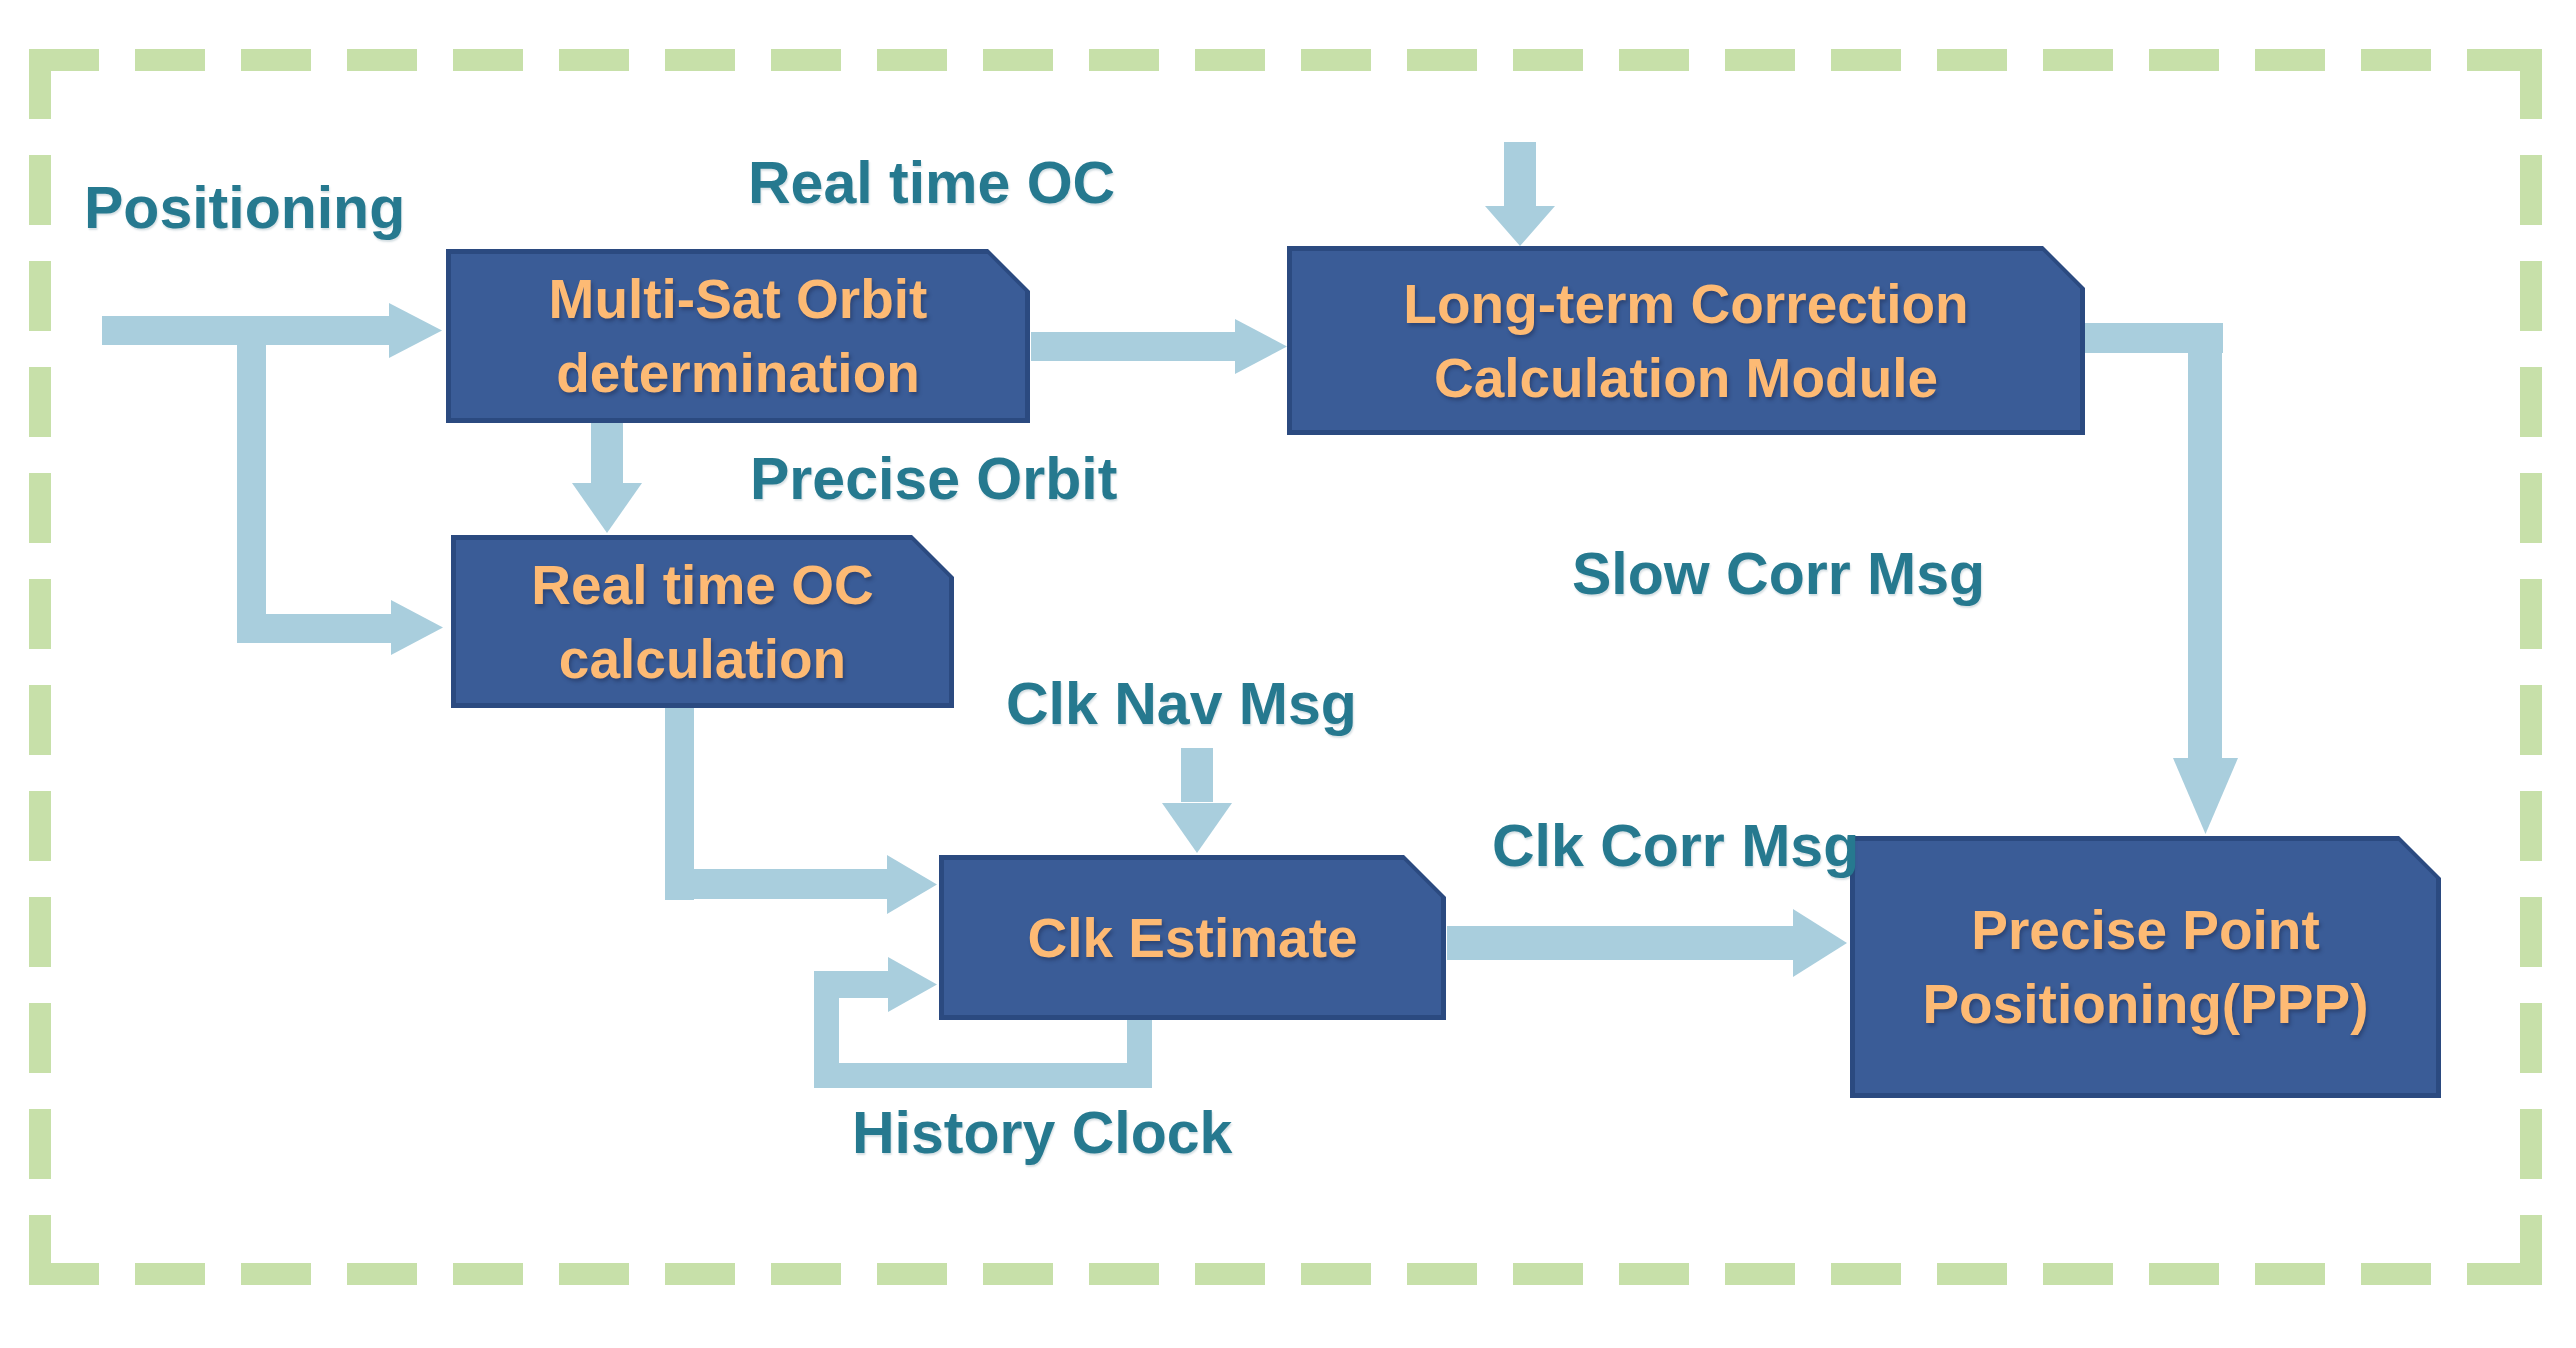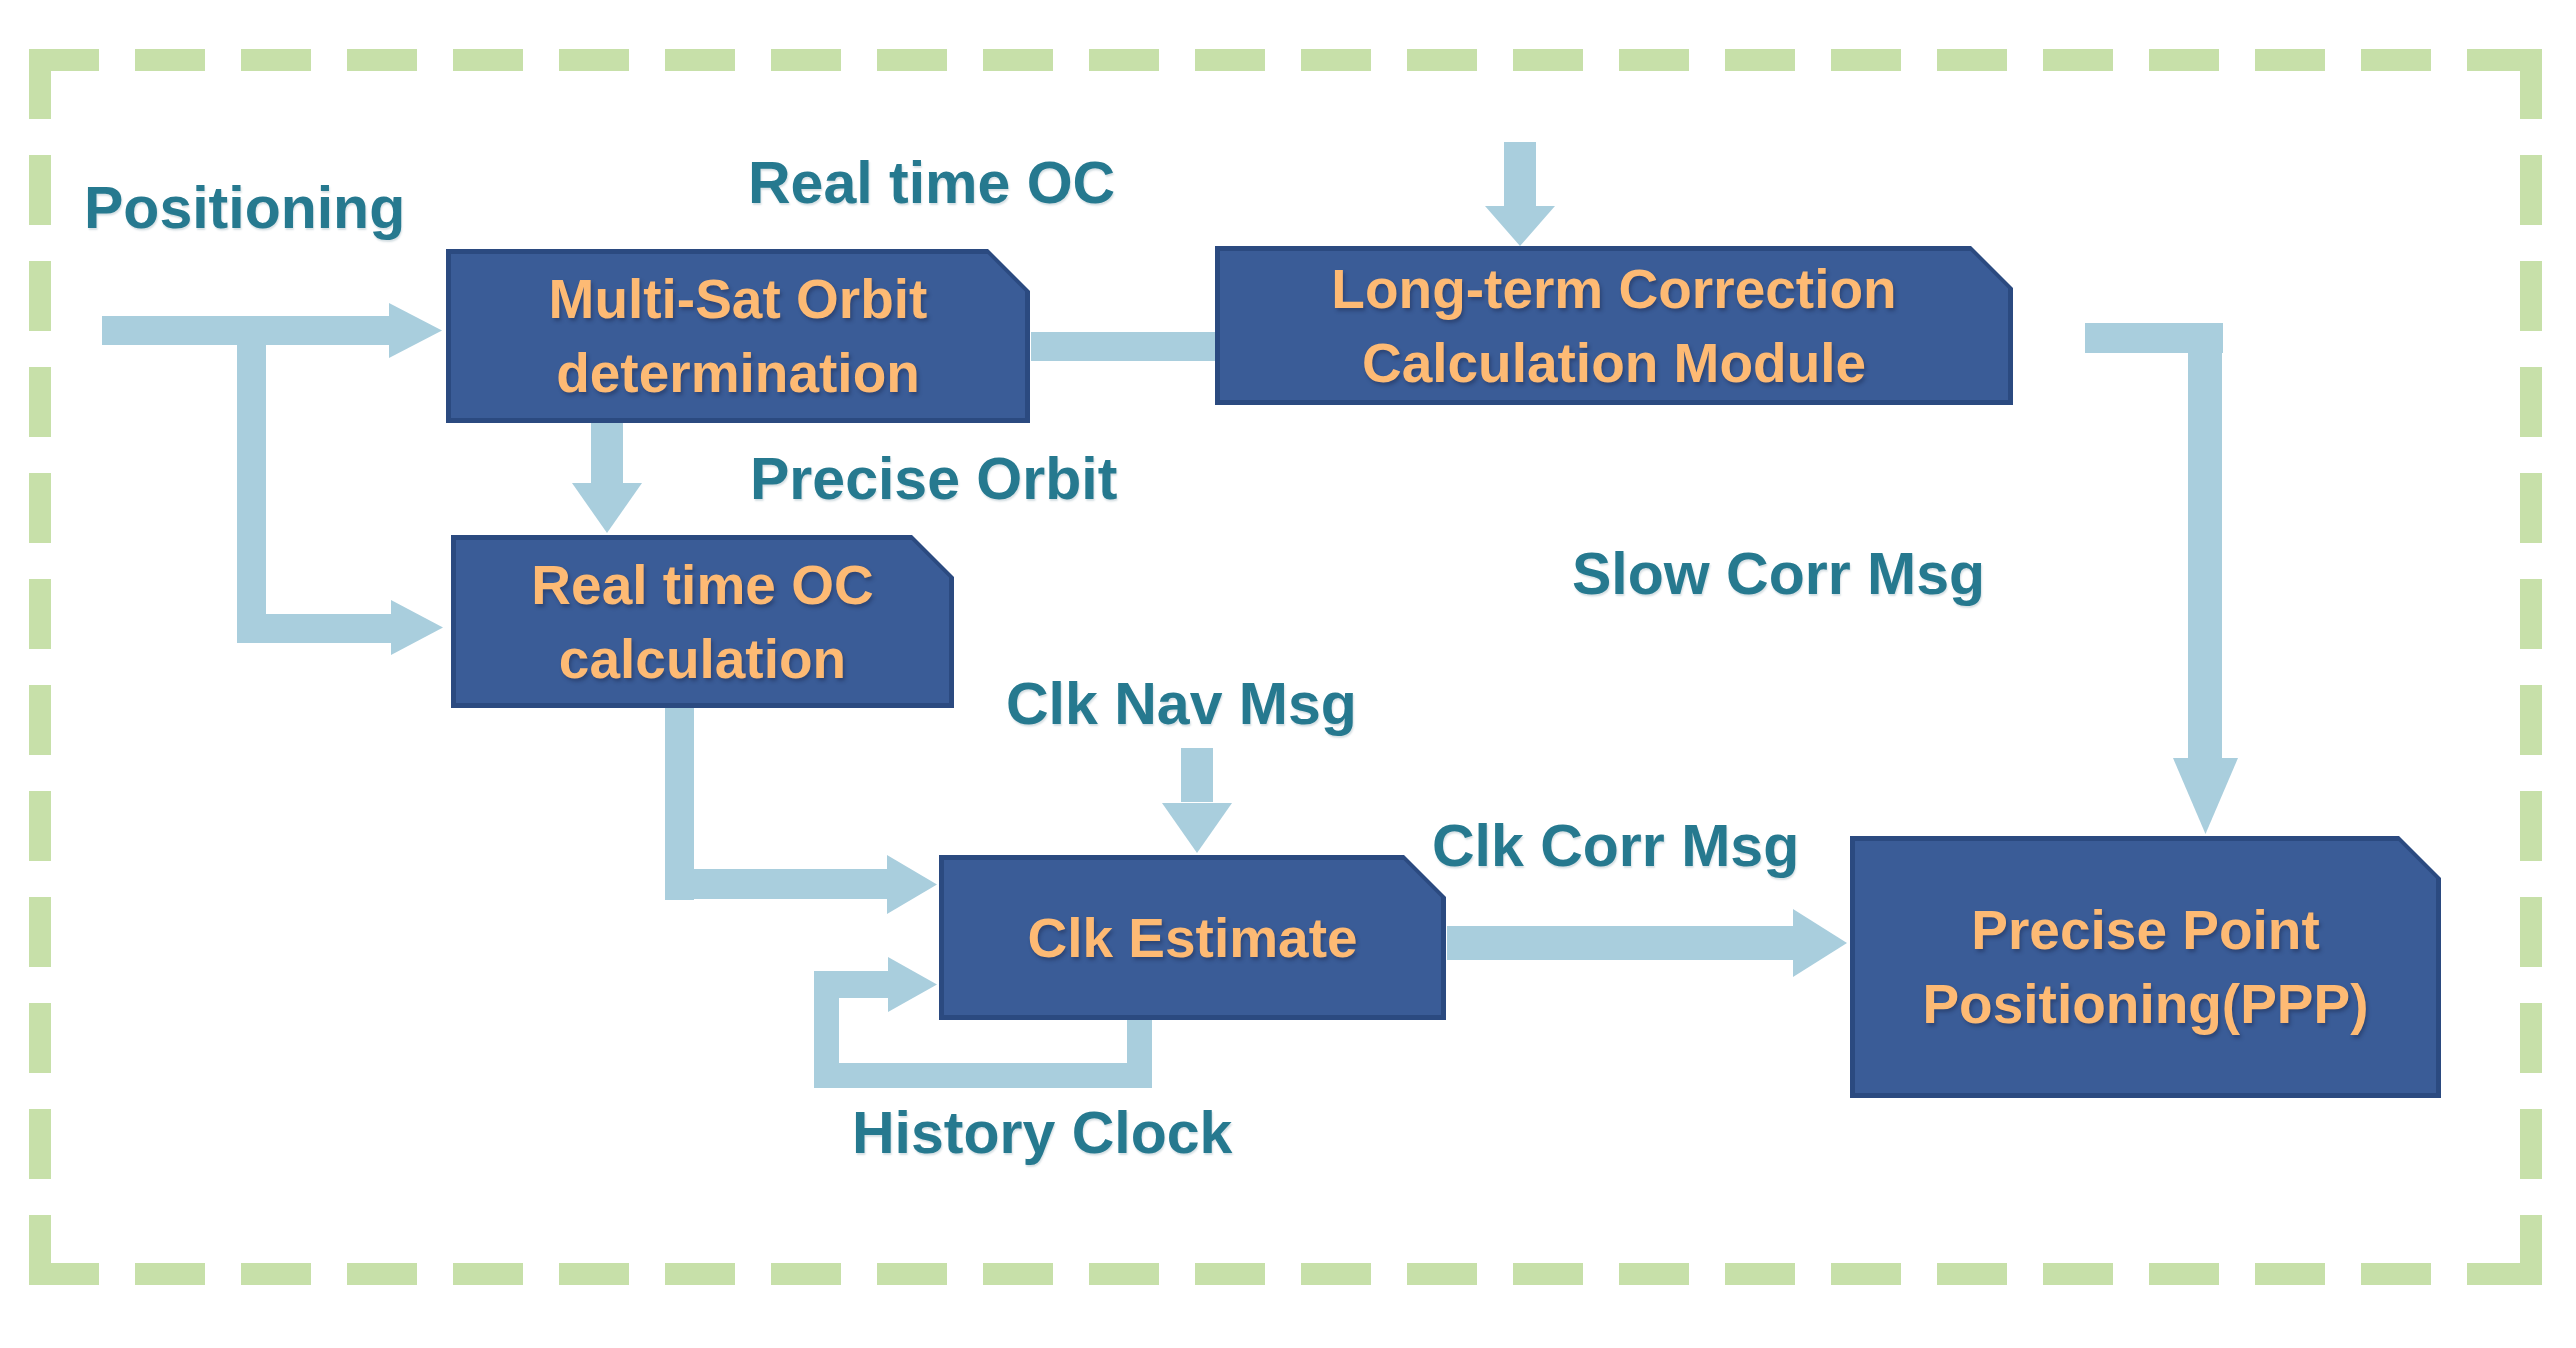--- a/index.html
+++ b/index.html
@@ -113,21 +113,21 @@
     <div class="tri-r" style="left:888px;top:957px;width:49px;height:55px;"></div>
   </div>
 
   <div class="node" style="left:446px;top:249px;width:584px;height:174px;">
     <div class="node-inner">
       <div class="nline">Multi-Sat Orbit</div>
       <div class="nline">determination</div>
     </div>
   </div>
 
-  <div class="node" style="left:1215px;top:246px;width:798px;height:159px;text-align:center;">
+  <div class="node" style="left:1287px;top:246px;width:798px;height:189px;text-align:center;">
     <div class="node-inner">
       <div class="nline">Long-term Correction</div>
       <div class="nline">Calculation Module</div>
     </div>
   </div>
 
   <div class="node" style="left:451px;top:535px;width:503px;height:173px;">
     <div class="node-inner">
       <div class="nline">Real time OC</div>
       <div class="nline">calculation</div>
@@ -145,17 +145,17 @@
       <div class="nline">Precise Point</div>
       <div class="nline">Positioning(PPP)</div>
     </div>
   </div>
 
   <div class="lbl" style="left:84px;top:175px;">Positioning</div>
   <div class="lbl" style="left:748px;top:150px;">Real time OC</div>
   <div class="lbl" style="left:750px;top:446px;">Precise Orbit</div>
   <div class="lbl" style="left:1572px;top:541px;">Slow Corr Msg</div>
   <div class="lbl" style="left:1006px;top:671px;">Clk Nav Msg</div>
-  <div class="lbl" style="left:1432px;top:813px;">Clk Corr Msg</div>
+  <div class="lbl" style="left:1492px;top:813px;">Clk Corr Msg</div>
   <div class="lbl" style="left:852px;top:1100px;">History Clock</div>
 
 </div>
 
 
 </body></html>

